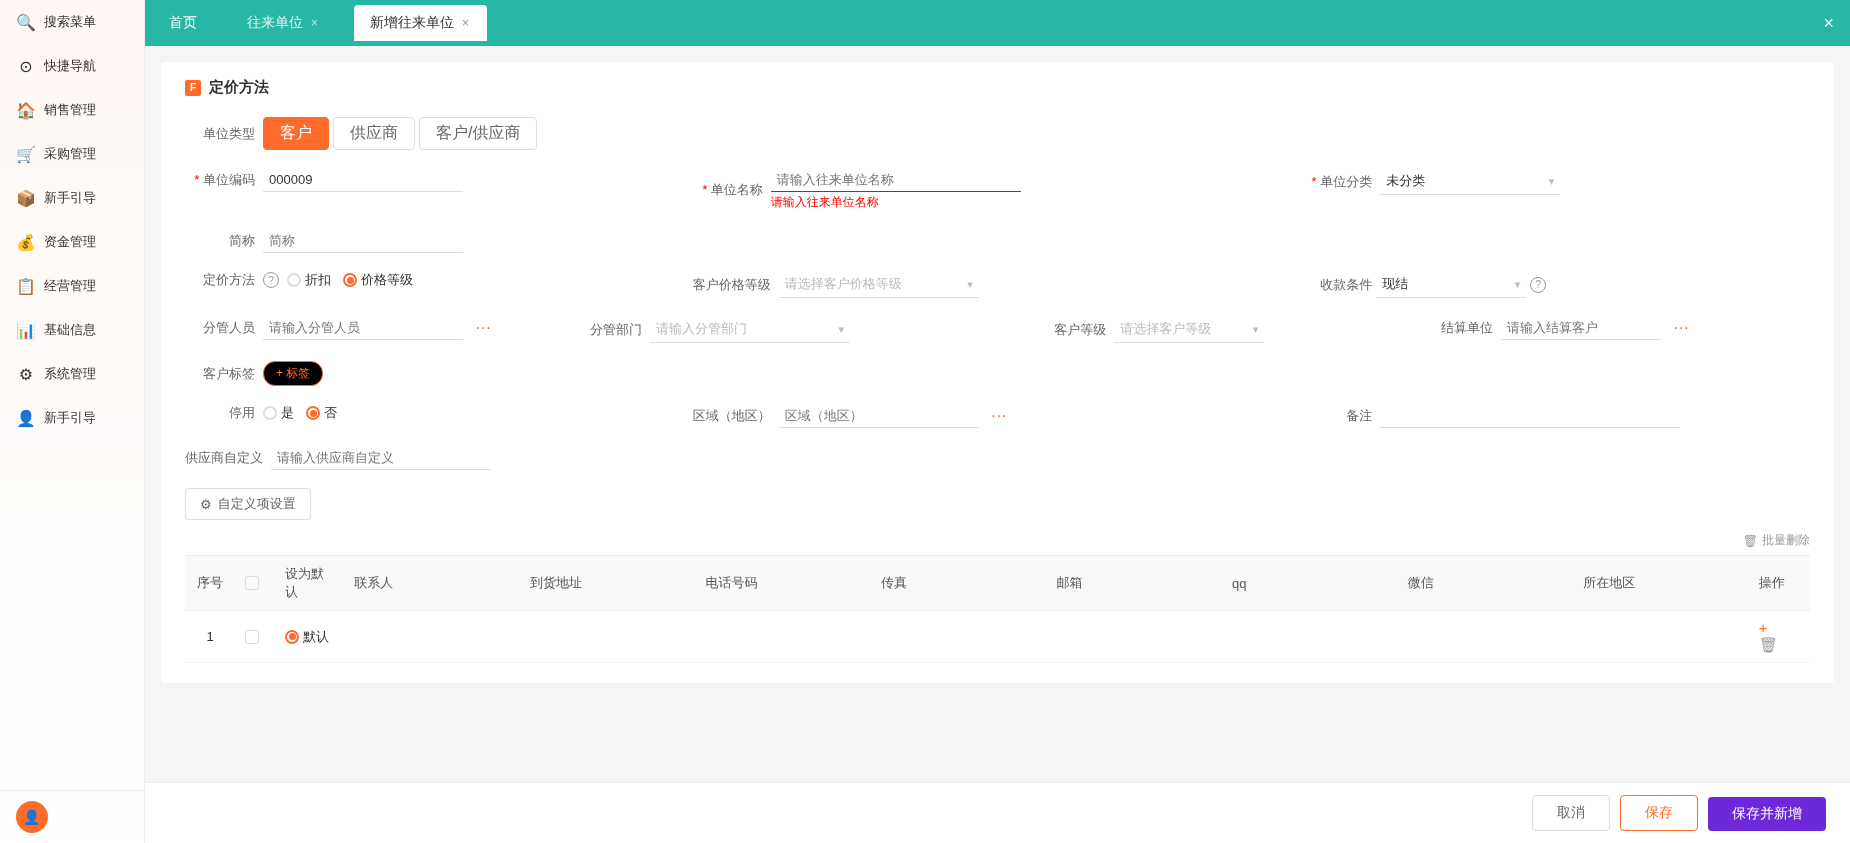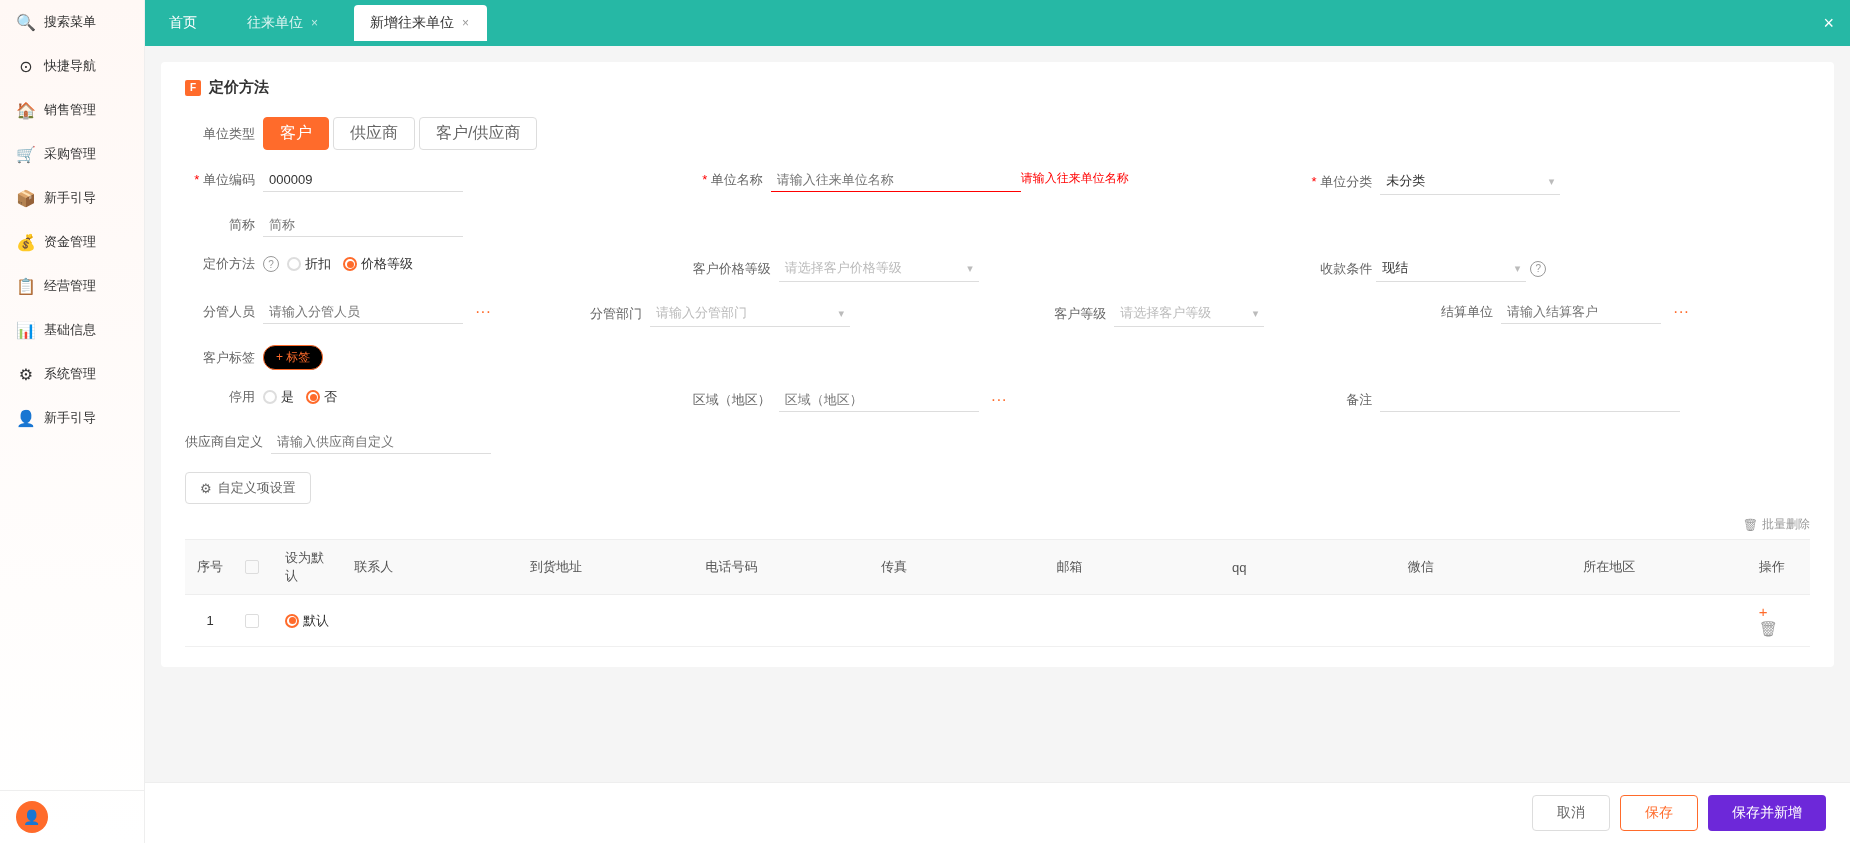--- a/index.html
+++ b/index.html
@@ -180,21 +180,21 @@
     .form-input.error-msg-below { border-bottom-color: red; }
 
     .error-msg {
       font-size: 12px;
       color: red;
       margin-top: 2px;
     }
 
     .form-input-wrap {
       display: flex;
-      flex-direction: row;
+      flex-direction: column;
       flex: 1;
     }
 
     .type-btns {
       display: flex;
       gap: 4px;
     }
     .type-btn {
       padding: 5px 16px;
       border: 1px solid #ddd;
@@ -358,20 +358,21 @@
 
     
     .footer-bar {
       background: white;
       border-top: 1px solid #eee;
       padding: 12px 24px;
       display: flex;
       justify-content: flex-end;
       gap: 10px;
       flex-shrink: 0;
+      align-items: flex-end;
     }
     .btn-cancel {
       padding: 8px 24px;
       border: 1px solid #ddd;
       border-radius: 4px;
       font-size: 14px;
       cursor: pointer;
       background: white;
       color: #666;
     }

